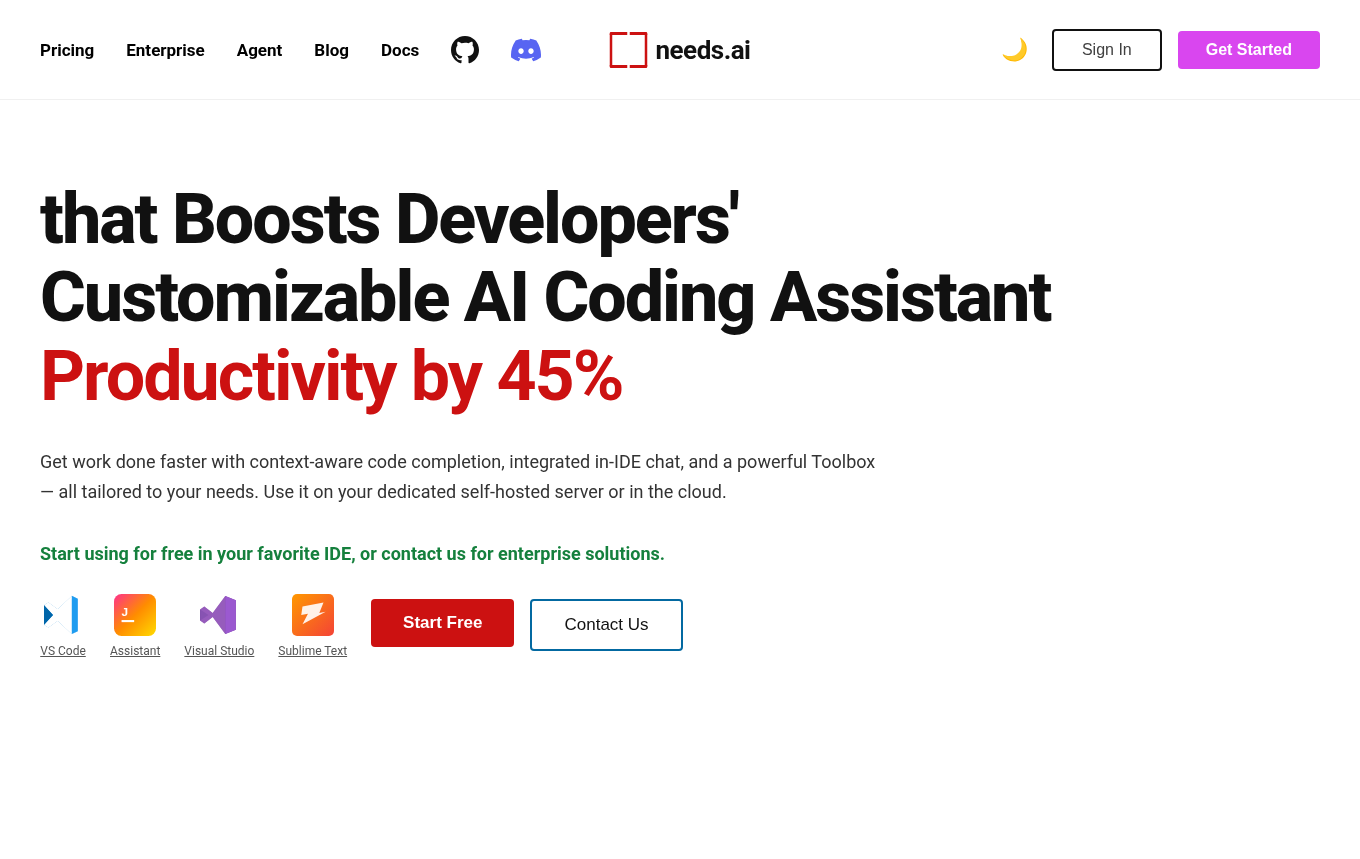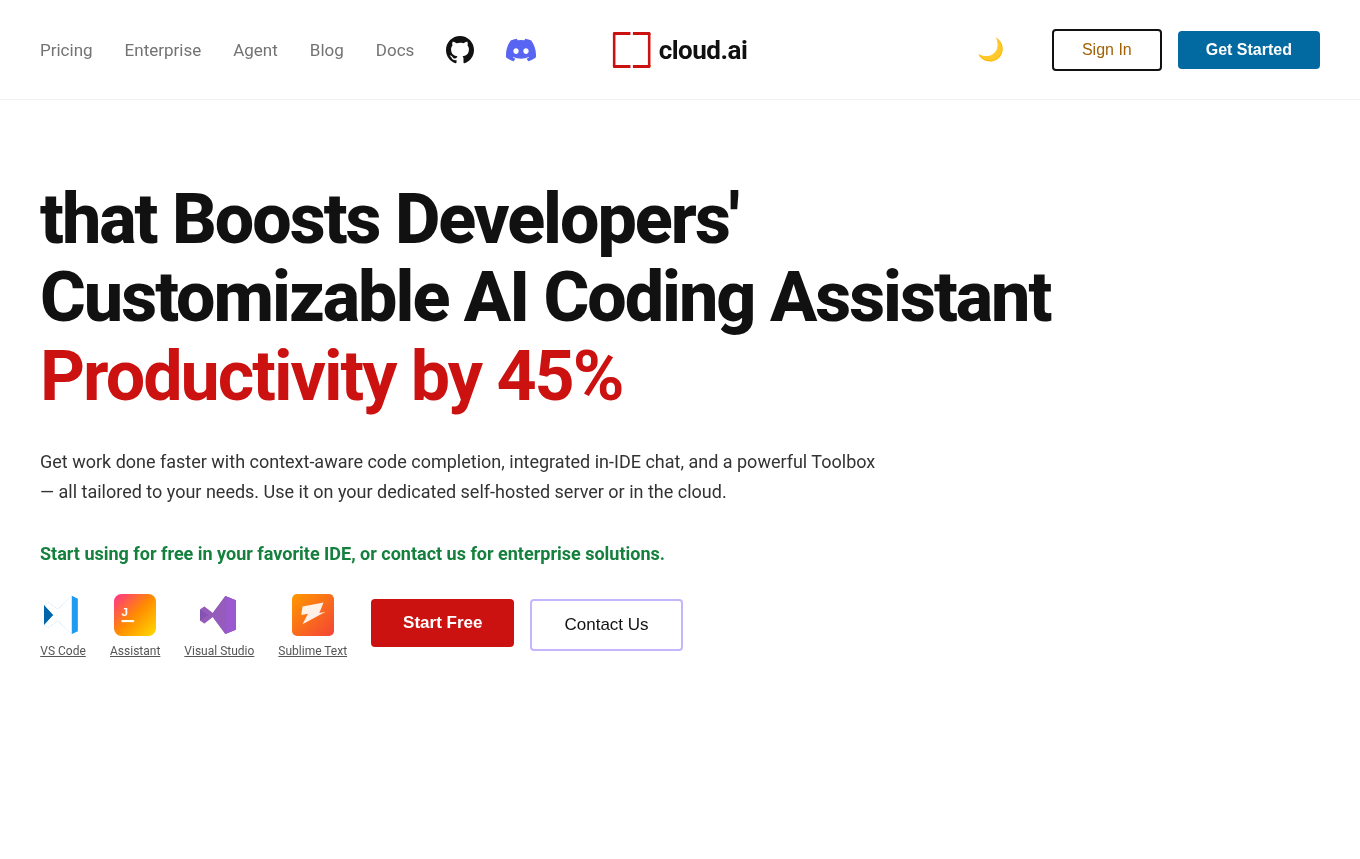--- a/index.html
+++ b/index.html
@@ -27,22 +27,22 @@
     }
 
     .nav-left {
       display: flex;
       align-items: center;
       gap: 32px;
     }
 
     .nav-link {
       font-size: 17px;
-      font-weight: 400;
-      color: #737373;
+      font-weight: 700;
+      color: #000000;
       text-decoration: none;
       cursor: pointer;
     }
 
     .nav-icon {
       display: flex;
       align-items: center;
       cursor: pointer;
     }
 
@@ -103,27 +103,26 @@
     }
 
     .sign-in-btn {
       padding: 10px 28px;
       border: 2px solid #111111;
       background: transparent;
       font-size: 16px;
       font-weight: 500;
       cursor: pointer;
       border-radius: 4px;
-      color: #a16207;
-      margin-left: 24px;
+      color: #404040;
     }
 
     .get-started-btn {
       padding: 10px 28px;
-      background: #0369a1;
+      background: #d946ef;
       color: #ffffff;
       font-size: 16px;
       font-weight: 600;
       cursor: pointer;
       border-radius: 4px;
       border: none;
     }
 
     
     .hero {
@@ -214,21 +213,21 @@
     }
 
     .contact-us-btn {
       padding: 14px 32px;
       background: transparent;
       color: #111111;
       font-size: 17px;
       font-weight: 500;
       cursor: pointer;
       border-radius: 4px;
-      border: 2px solid #c4b5fd;
+      border: 2px solid #0369a1;
     }
 
     
     .github-svg {
       width: 28px;
       height: 28px;
       fill: #111111;
     }
 
     
@@ -260,21 +259,21 @@
         <path d="M20.317 4.492c-1.53-.69-3.17-1.2-4.885-1.49a.075.075 0 00-.079.036c-.21.369-.444.85-.608 1.23a18.566 18.566 0 00-5.487 0 12.36 12.36 0 00-.617-1.23A.077.077 0 008.562 3c-1.714.29-3.354.8-4.885 1.491a.07.07 0 00-.032.027C.533 9.093-.32 13.555.099 17.961a.08.08 0 00.031.055 20.03 20.03 0 005.993 2.98.078.078 0 00.084-.026c.462-.62.874-1.275 1.226-1.963.021-.04.001-.088-.041-.104a13.201 13.201 0 01-1.872-.878.075.075 0 01-.008-.125c.126-.093.252-.19.372-.287a.075.075 0 01.078-.01c3.927 1.764 8.18 1.764 12.061 0a.075.075 0 01.079.009c.12.098.245.195.372.288a.075.075 0 01-.006.125c-.598.344-1.22.635-1.873.877a.075.075 0 00-.041.105c.36.687.772 1.341 1.225 1.962a.077.077 0 00.084.028 19.963 19.963 0 006.002-2.981.076.076 0 00.032-.054c.5-5.094-.838-9.52-3.549-13.442a.06.06 0 00-.031-.028zM8.02 15.278c-1.182 0-2.157-1.069-2.157-2.38 0-1.312.956-2.38 2.157-2.38 1.21 0 2.176 1.077 2.157 2.38 0 1.312-.956 2.38-2.157 2.38zm7.975 0c-1.183 0-2.157-1.069-2.157-2.38 0-1.312.955-2.38 2.157-2.38 1.21 0 2.176 1.077 2.157 2.38 0 1.312-.946 2.38-2.157 2.38z"></path>
       </svg>
     </span>
   </nav>
 
   <div class="logo-area">
     <div class="logo-brackets">
       <div class="bracket-left"></div>
       <div class="bracket-right"></div>
     </div>
-    <span class="logo-text">cloud.ai</span>
+    <span class="logo-text">needs.ai</span>
   </div>
 
   <div class="header-right">
     <div class="dark-mode-btn">🌙</div>
     <button class="sign-in-btn">Sign In</button>
     <button class="get-started-btn">Get Started</button>
   </div>
 </header>
 
 <section class="hero">

